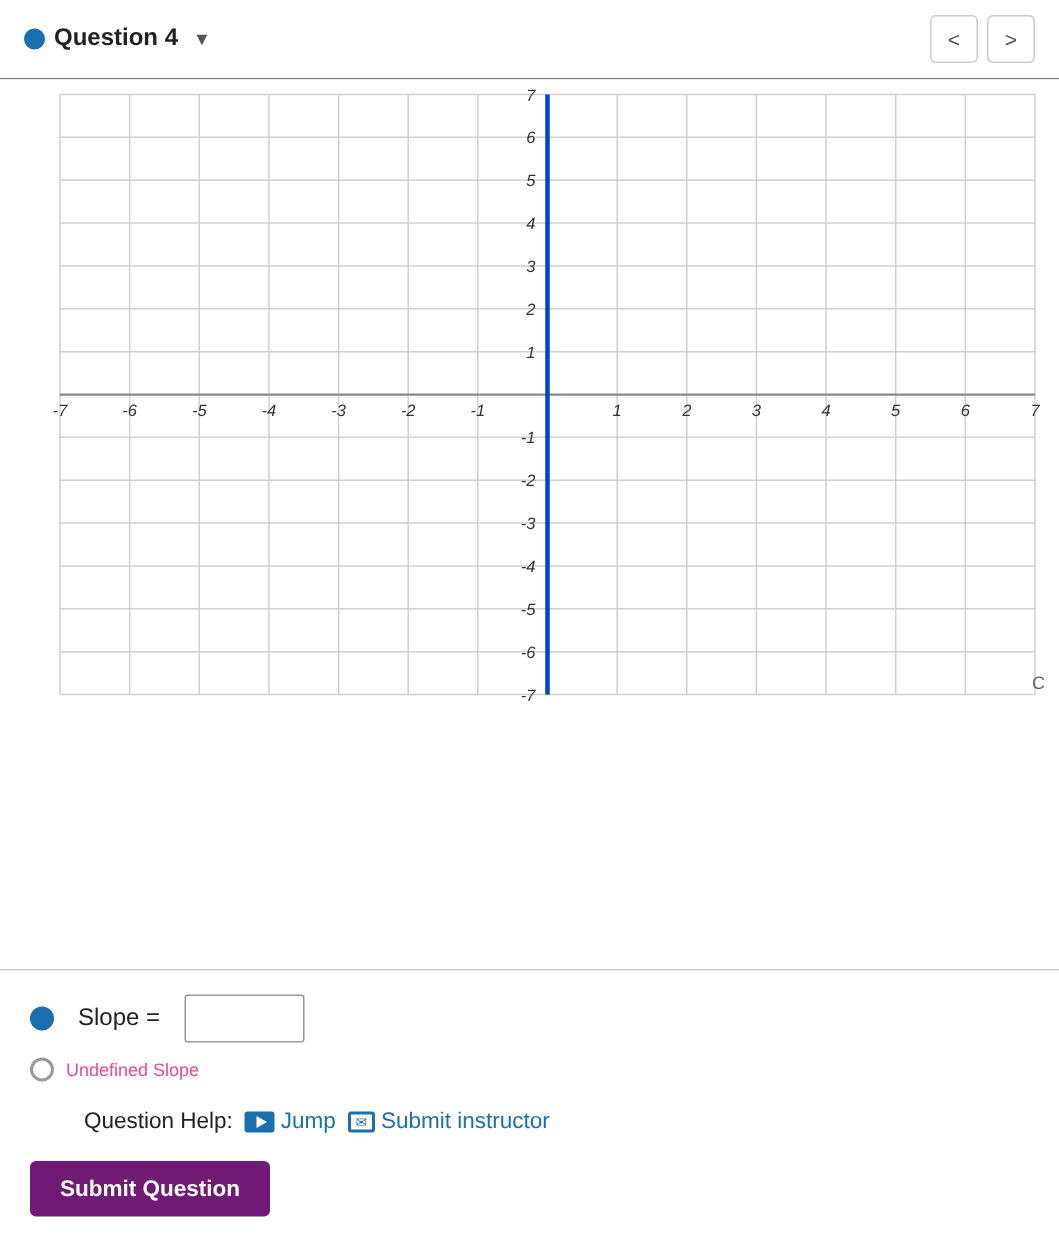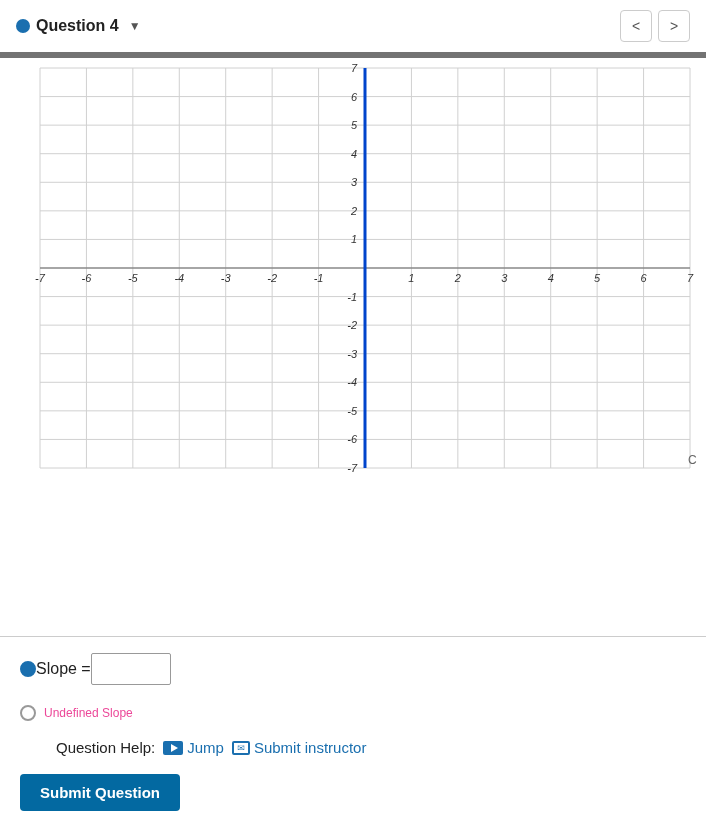--- a/index.html
+++ b/index.html
@@ -17,21 +17,21 @@
       background: #fff;
       display: flex;
       flex-direction: column;
     }
 
     
     .header {
       display: flex;
       align-items: center;
       padding: 10px 16px;
-      border-bottom: 6px solid #737373;
+      border-bottom: 1px solid #737373;
       background: #fff;
       gap: 10px;
     }
 
     .question-selector {
       display: flex;
       align-items: center;
       gap: 6px;
       cursor: pointer;
     }
@@ -94,22 +94,22 @@
 
     
     .bottom-section {
       padding: 16px 20px;
       background: #fff;
     }
 
     .slope-row {
       display: flex;
       align-items: center;
-      gap: 0;
-      margin-bottom: 20px;
+      gap: 16px;
+      margin-bottom: 10px;
     }
 
     .radio-dot-filled {
       width: 16px;
       height: 16px;
       border-radius: 50%;
       background: #1a6faf;
       border: 2px solid #1a6faf;
       flex-shrink: 0;
     }
@@ -201,21 +201,21 @@
       font-size: 9px;
     }
 
     .actions-row {
       display: flex;
       align-items: center;
       gap: 14px;
     }
 
     .submit-btn {
-      background: #0369a1;
+      background: #701a75;
       color: #fff;
       border: none;
       border-radius: 4px;
       padding: 10px 20px;
       font-size: 15px;
       font-weight: 600;
       cursor: pointer;
     }
 
     .jump-btn {

